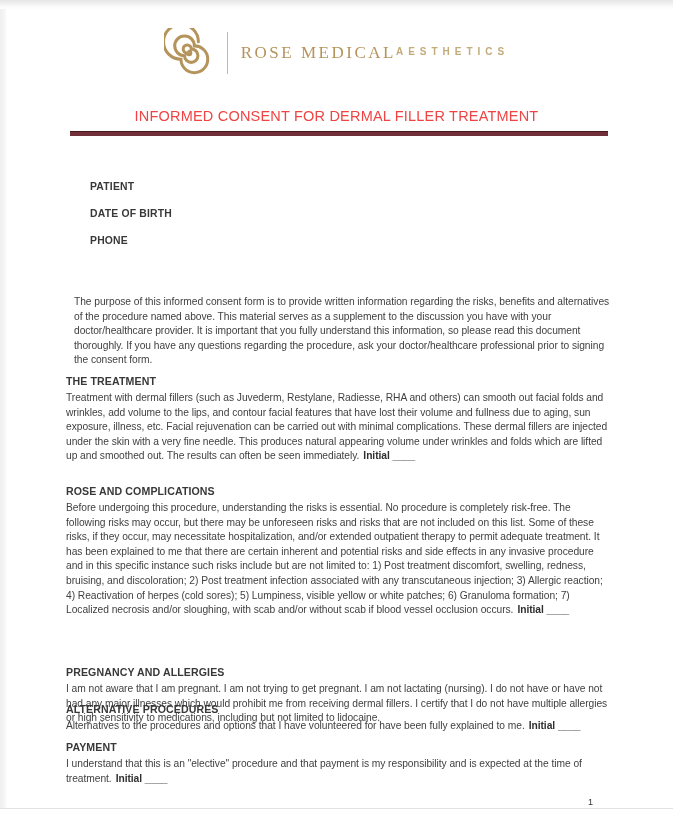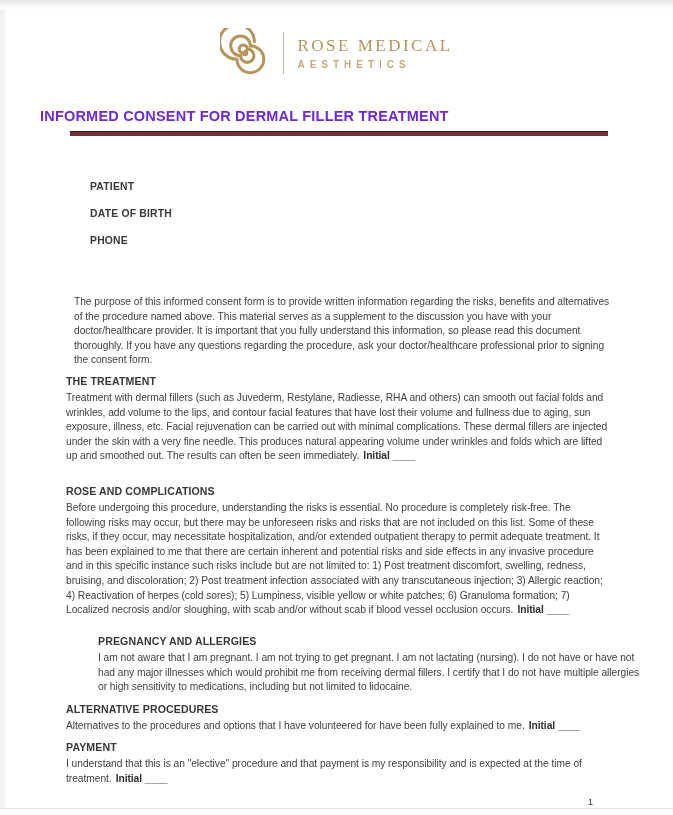--- a/index.html
+++ b/index.html
@@ -15,43 +15,43 @@
   .edge-left{position:absolute;left:0;top:9px;width:6px;height:799px;
     background:linear-gradient(90deg,#efefef,#f8f8f8);}
   .footer-line{position:absolute;left:0;top:808px;width:673px;height:1px;background:#e2e2e2;}
   .page-num{position:absolute;left:588px;top:797px;font-size:9px;color:#333;}
 
   
   .logo-row{position:absolute;left:0;top:27px;width:673px;height:52px;
     display:flex;align-items:center;justify-content:center;gap:13px;}
   .logo-row svg{display:block;}
   .logo-divider{width:1px;height:42px;background:#c9b791;}
-  .logo-text{display:flex;flex-direction:column;justify-content:center;}
+  .logo-text{display:flex;justify-content:center;}
   .brand-name{font-family:"Liberation Serif","DejaVu Serif",serif;
     font-size:17px;letter-spacing:2.5px;color:#b5945c;line-height:20px;}
   .brand-sub{font-size:10px;letter-spacing:5px;color:#c3ab7a;line-height:12px;margin-top:3px;font-weight:bold;}
 
   
-  .doc-title{position:absolute;left:40px;top:108px;width:593px;
-    font-size:14.5px;font-weight:bold;color:#6d28d9;letter-spacing:0.2px;}
+  .doc-title{position:absolute;left:40px;top:108px;width:593px;text-align:center;
+    font-size:14.5px;font-weight:normal;color:#ef4444;letter-spacing:0.2px;}
   .title-rule{position:absolute;left:70px;top:131px;width:538px;height:4px;
     background:#72303a;border-top:1px solid #46161d;}
 
   
   .fields{position:absolute;left:66px;top:181px;width:300px;}
   .field-row{height:27px;font-size:10.4px;font-weight:bold;color:#383838;letter-spacing:0.2px;margin-left:24px;}
 
   
   .body-text{font-size:10.25px;line-height:14.6px;color:#3f3f3f;letter-spacing:-0.05px;}
   .intro{position:absolute;left:66px;top:287px;width:546px;margin:8px;}
   .section{position:absolute;left:66px;width:546px;}
   .sec-h{font-size:10.6px;font-weight:bold;color:#383838;margin:0 0 3px 0;line-height:13px;letter-spacing:0.1px;}
   .sec-b{margin:0;}
   .initial{font-weight:bold;color:#2f2f2f;margin-left:4px;margin-top:16px;}
-  .s0{top:375px;} .s1{top:485px;} .s2{top:635px;margin-left:32px;} .s3{top:703px;} .s4{top:741px;}
+  .s0{top:375px;} .s1{top:485px;} .s2{top:666px;} .s3{top:703px;} .s4{top:741px;}
 </style>
 </head>
 <body>
 
 <div class="edge-top"></div>
 <div class="edge-left"></div>
 
 <div class="logo-row">
   <span>
     <svg width="50" height="50" viewBox="0 0 56 56">

